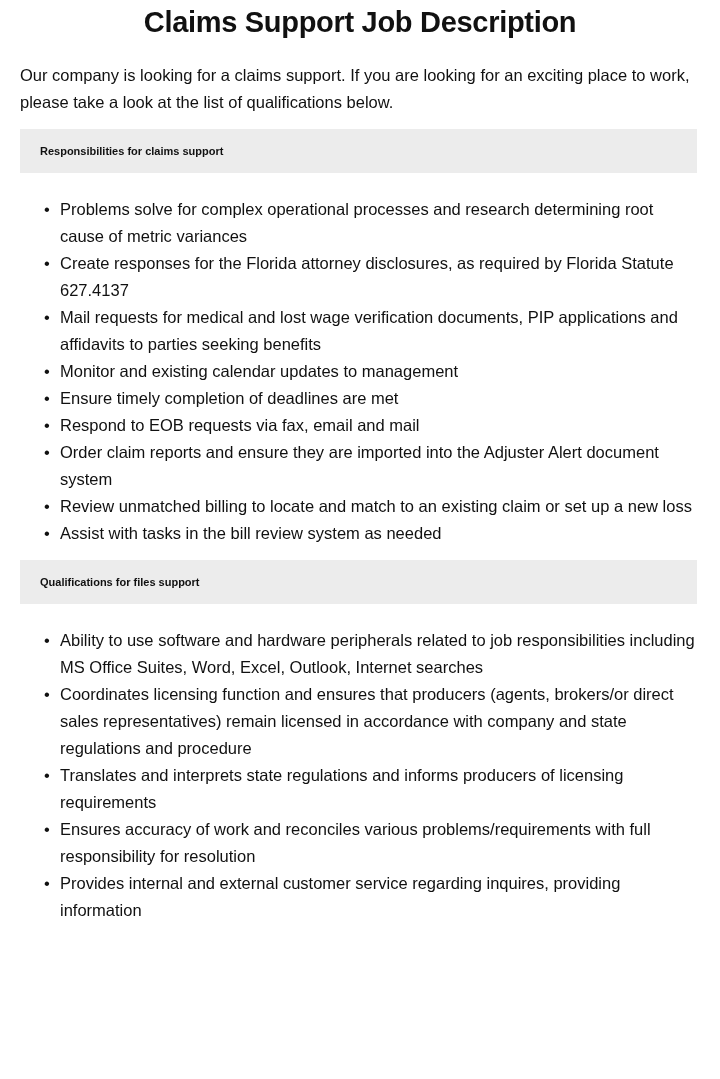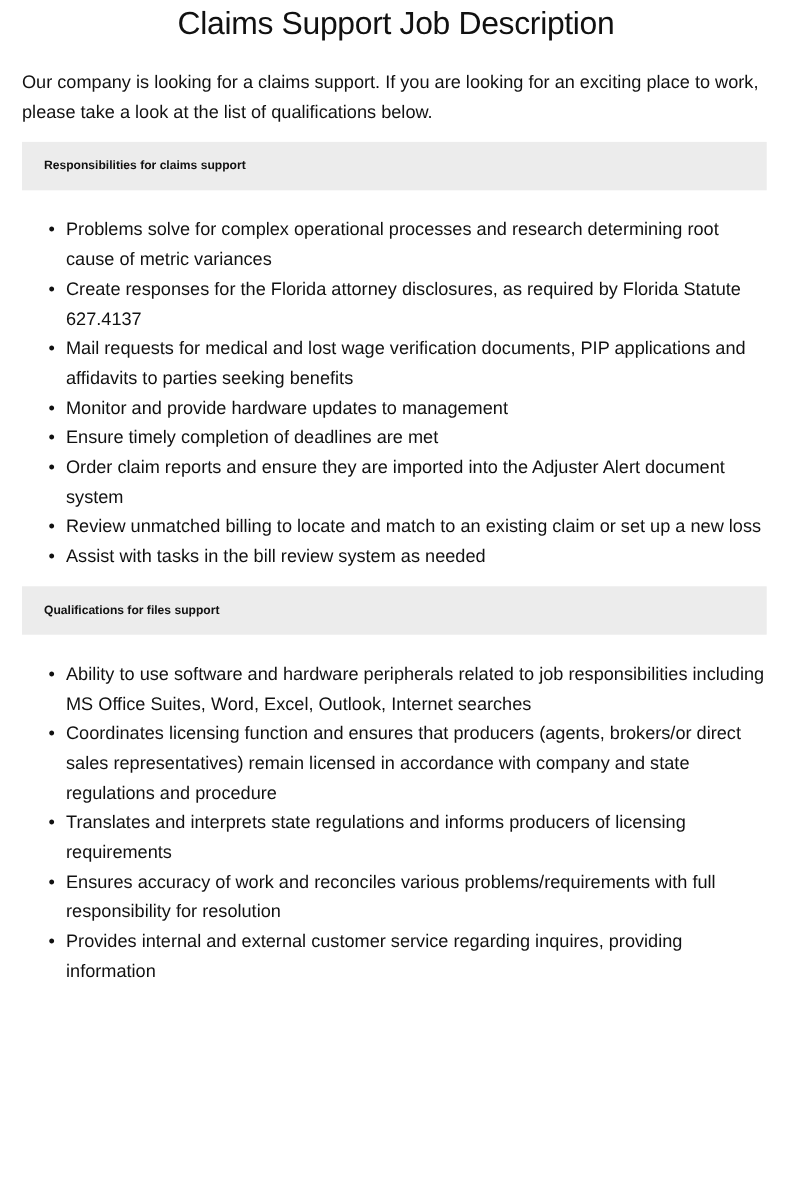--- a/index.html
+++ b/index.html
@@ -22,21 +22,21 @@
   }
   .page {
     width: 720px;
     height: 1079px;
   }
   .title {
     margin: 0;
     padding-top: 4px;
     font-size: 29px;
     line-height: 36px;
-    font-weight: normal;
+    font-weight: bold;
     text-align: center;
     letter-spacing: -0.3px;
   }
   .intro {
     margin: 0 22px 0 20px;
     padding-top: 22px;
     font-size: 16.5px;
     line-height: 27px;
   }
   .section-heading {
@@ -72,22 +72,23 @@
 <div class="page">
   <h1 class="title">Claims Support Job Description</h1>
   <p class="intro">Our company is looking for a claims support. If you are looking for an exciting place to work, please take a look at the list of qualifications below.</p>
   <div id="sections">
       <section>
         <div class="section-heading">Responsibilities for claims support</div>
         <ul class="bullet-list">
           <li>Problems solve for complex operational processes and research determining root cause of metric variances</li>
           <li>Create responses for the Florida attorney disclosures, as required by Florida Statute 627.4137</li>
           <li>Mail requests for medical and lost wage verification documents, PIP applications and affidavits to parties seeking benefits</li>
-          <li>Monitor and provide hardware updates to management</li>
+          <li>Monitor and existing calendar updates to management</li>
           <li>Ensure timely completion of deadlines are met</li>
+          <li>Respond to EOB requests via fax, email and mail</li>
           <li>Order claim reports and ensure they are imported into the Adjuster Alert document system</li>
           <li>Review unmatched billing to locate and match to an existing claim or set up a new loss</li>
           <li>Assist with tasks in the bill review system as needed</li>
         </ul>
       </section>
       <section>
         <div class="section-heading">Qualifications for files support</div>
         <ul class="bullet-list">
           <li>Ability to use software and hardware peripherals related to job responsibilities including MS Office Suites, Word, Excel, Outlook, Internet searches</li>
           <li>Coordinates licensing function and ensures that producers (agents, brokers/or direct sales representatives) remain licensed in accordance with company and state regulations and procedure</li>

